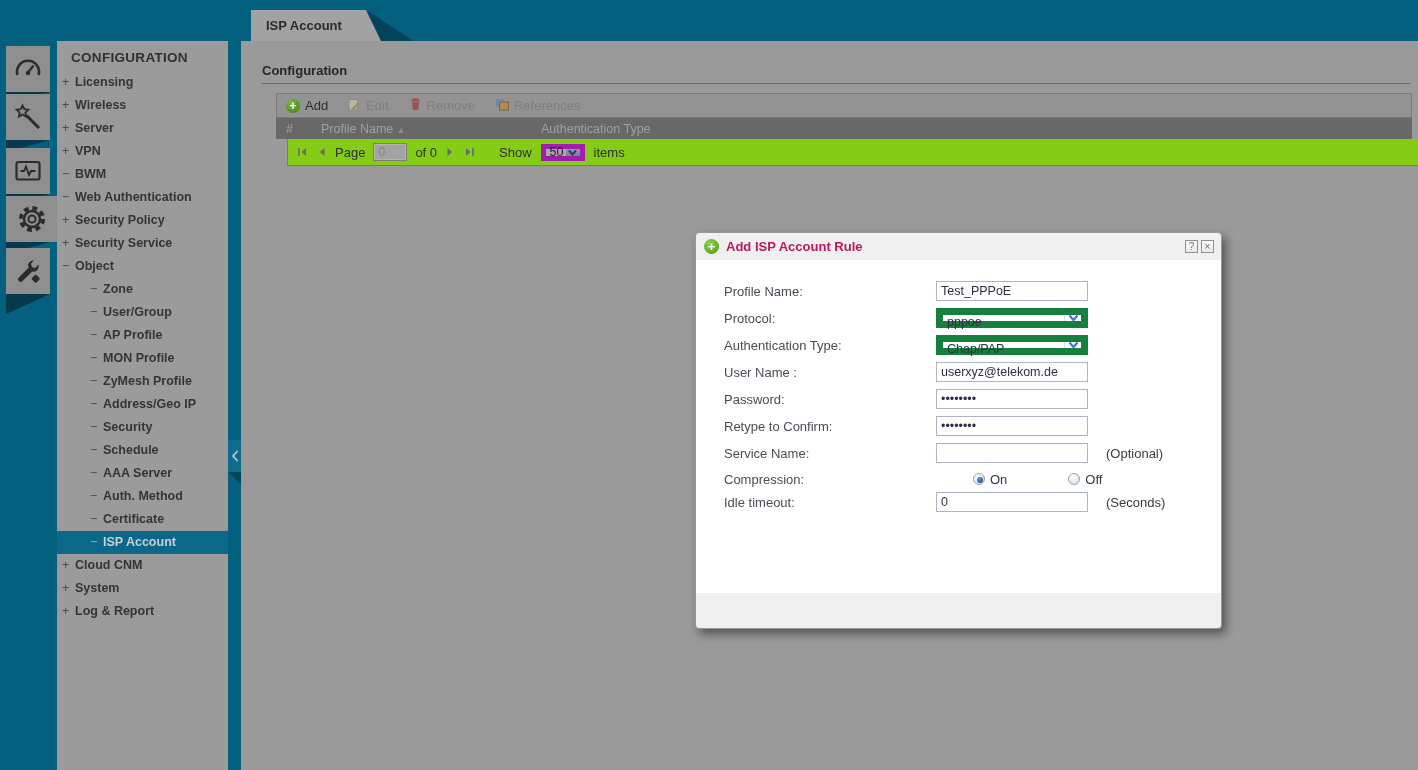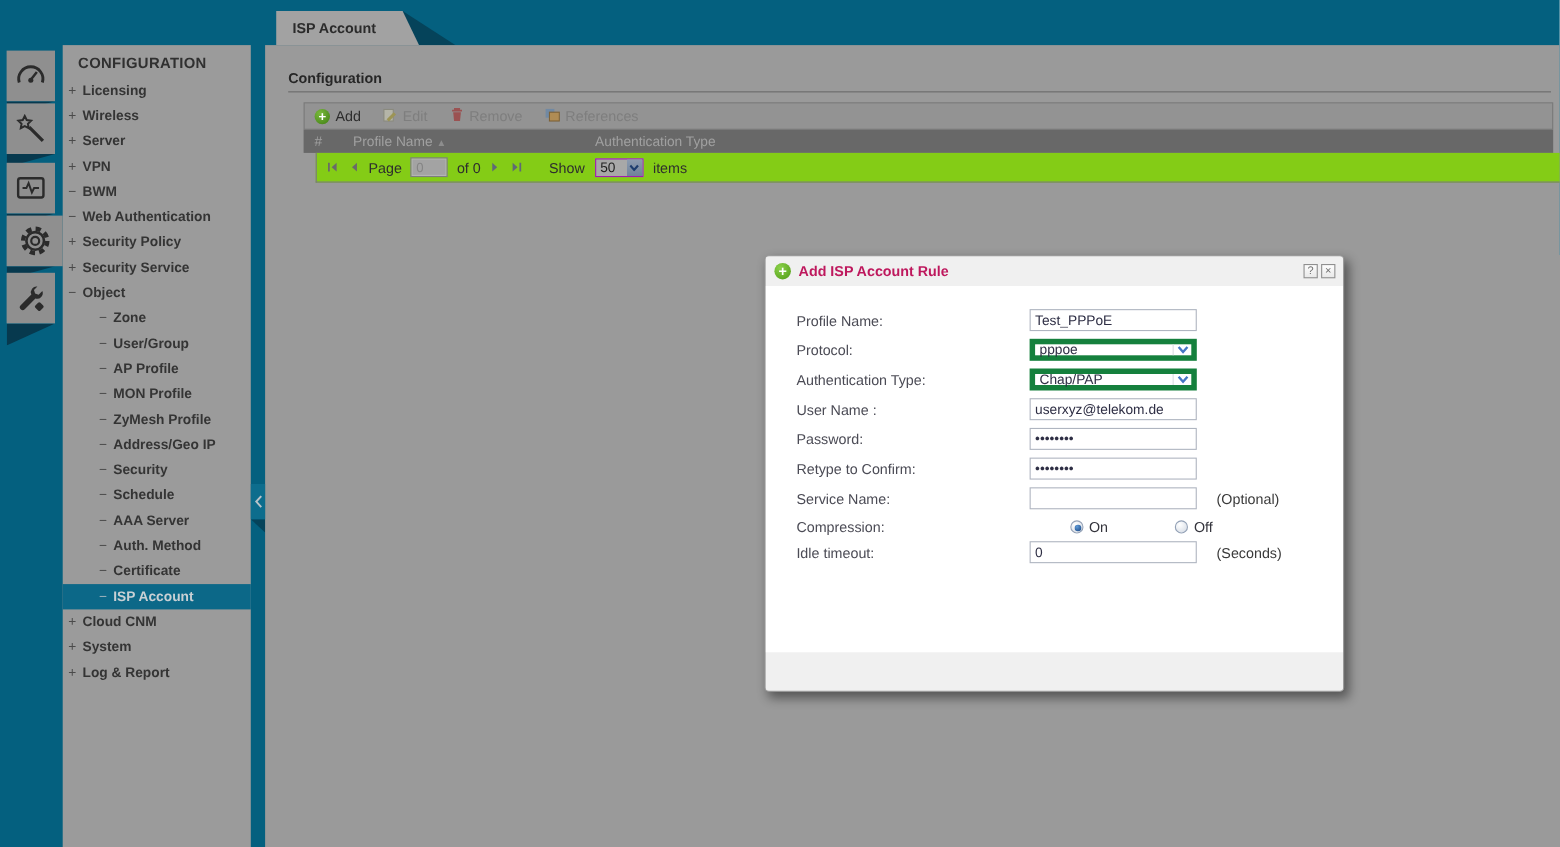--- a/index.html
+++ b/index.html
@@ -34,21 +34,21 @@
   .thead .c3 { width:440px; }
   .thead .c4 { flex:1; }
   .sort { font-size:9px; color:#8d8d8d; }
 
   .pager { position:absolute; left:46px; top:98px; width:1136px; height:27px;
     background:#84cc16; border:1px solid #7a7a7a; border-top:none;
     display:flex; align-items:center; gap:9px; padding-left:9px; font-size:13px; color:#2e2e2e; }
   .pic { display:flex; align-items:center; }
   .pinput { width:32px; height:16px; background:#a3a3a3; border:1px solid #b5b5b5; outline:1px solid #7e7e7e;
     color:#858585; font-size:12px; padding:0 3px; font-family:"Liberation Sans",sans-serif; }
-  .psel { width:44px; height:17px; border:1px solid #a21caf; background:#a8a8a8; display:flex; align-items:center; }
+  .psel { width:44px; height:17px; border:5px solid #a21caf; background:#a8a8a8; display:flex; align-items:center; }
   .psel .val { flex:1; padding-left:4px; font-size:12.5px; color:#1f1f1f; }
   .ptrig { width:14px; height:100%; background:linear-gradient(#8c9bb0,#70829b); display:flex; align-items:center; justify-content:center; }
   .gap { width:6px; }
 
   
   .sidebar { position:absolute; left:57px; top:41px; width:171px; height:729px; background:#9b9b9b; }
   .sb-title { padding:9px 0 0 14px; font-size:13.5px; font-weight:bold; color:#303030; letter-spacing:.3px; }
   .sb-items { margin-top:6px; }
   .mi { height:23px; line-height:23px; font-size:12.5px; font-weight:bold; color:#343434; display:flex; cursor:default; }
   .mi .pfx { width:13px; font-weight:normal; color:#4a4a4a; flex:0 0 13px; }
@@ -82,21 +82,21 @@
   .m-title { margin-left:7px; font-size:13px; font-weight:bold; color:#be185d; }
   .spacer { flex:1; }
   .wbtn { width:13px; height:13px; border:1px solid #8f8f8f; background:linear-gradient(#fdfdfd,#e9e9e9);
     color:#6f6f6f; font-size:10px; line-height:12px; text-align:center; margin-left:3px; cursor:default; }
   .m-body { flex:0 0 333px; background:#fff; padding:21px 0 0 28px; }
   .f-row { display:flex; align-items:center; height:20px; margin-bottom:7px; }
   .f-row.tight { height:18px; margin-bottom:4px;gap:37px; }
   .f-label { width:212px; font-size:13px; color:#4b4b55; }
   .f-input { width:152px; height:20px; border:1px solid #afb5c0; padding:0 4px;
     font-size:12.5px; color:#2e2e44; font-family:"Liberation Sans",sans-serif; background:#fff; }
-  .f-select { width:152px; height:20px; border:5px solid #15803d; background:#fff; display:flex; align-items:center; }
+  .f-select { width:152px; height:20px; border:7px solid #15803d; background:#fff; display:flex; }
   .f-selval { flex:1; padding-left:4px; font-size:12.5px; color:#2e2e44; }
   .f-trig { width:17px; height:100%; border-left:1px solid #dadde3; display:flex; align-items:center; justify-content:center; }
   .f-note { margin-left:18px; font-size:13px; color:#3a3a3a; }
   .r-opt { display:flex; align-items:center; font-size:13px; color:#34343c; margin-right:24px; cursor:default; }
   .radio { width:12px; height:12px; border:1px solid #93a1b6; border-radius:50%; position:relative; margin-right:5px;
     background:radial-gradient(circle at 35% 30%, #ffffff 0%, #dfe4eb 70%, #c9d2dd 100%); }
   .radio.sel::after { content:''; position:absolute; left:3px; top:3px; width:6px; height:6px; border-radius:50%;
     background:radial-gradient(circle at 35% 30%, #5f9bd8, #15417e); }
   .m-foot { flex:0 0 30px; background:#fff; border-top:1px solid #e2e2e2;
     display:flex; align-items:center; justify-content:flex-end; gap:9px; padding-right:11px; }

